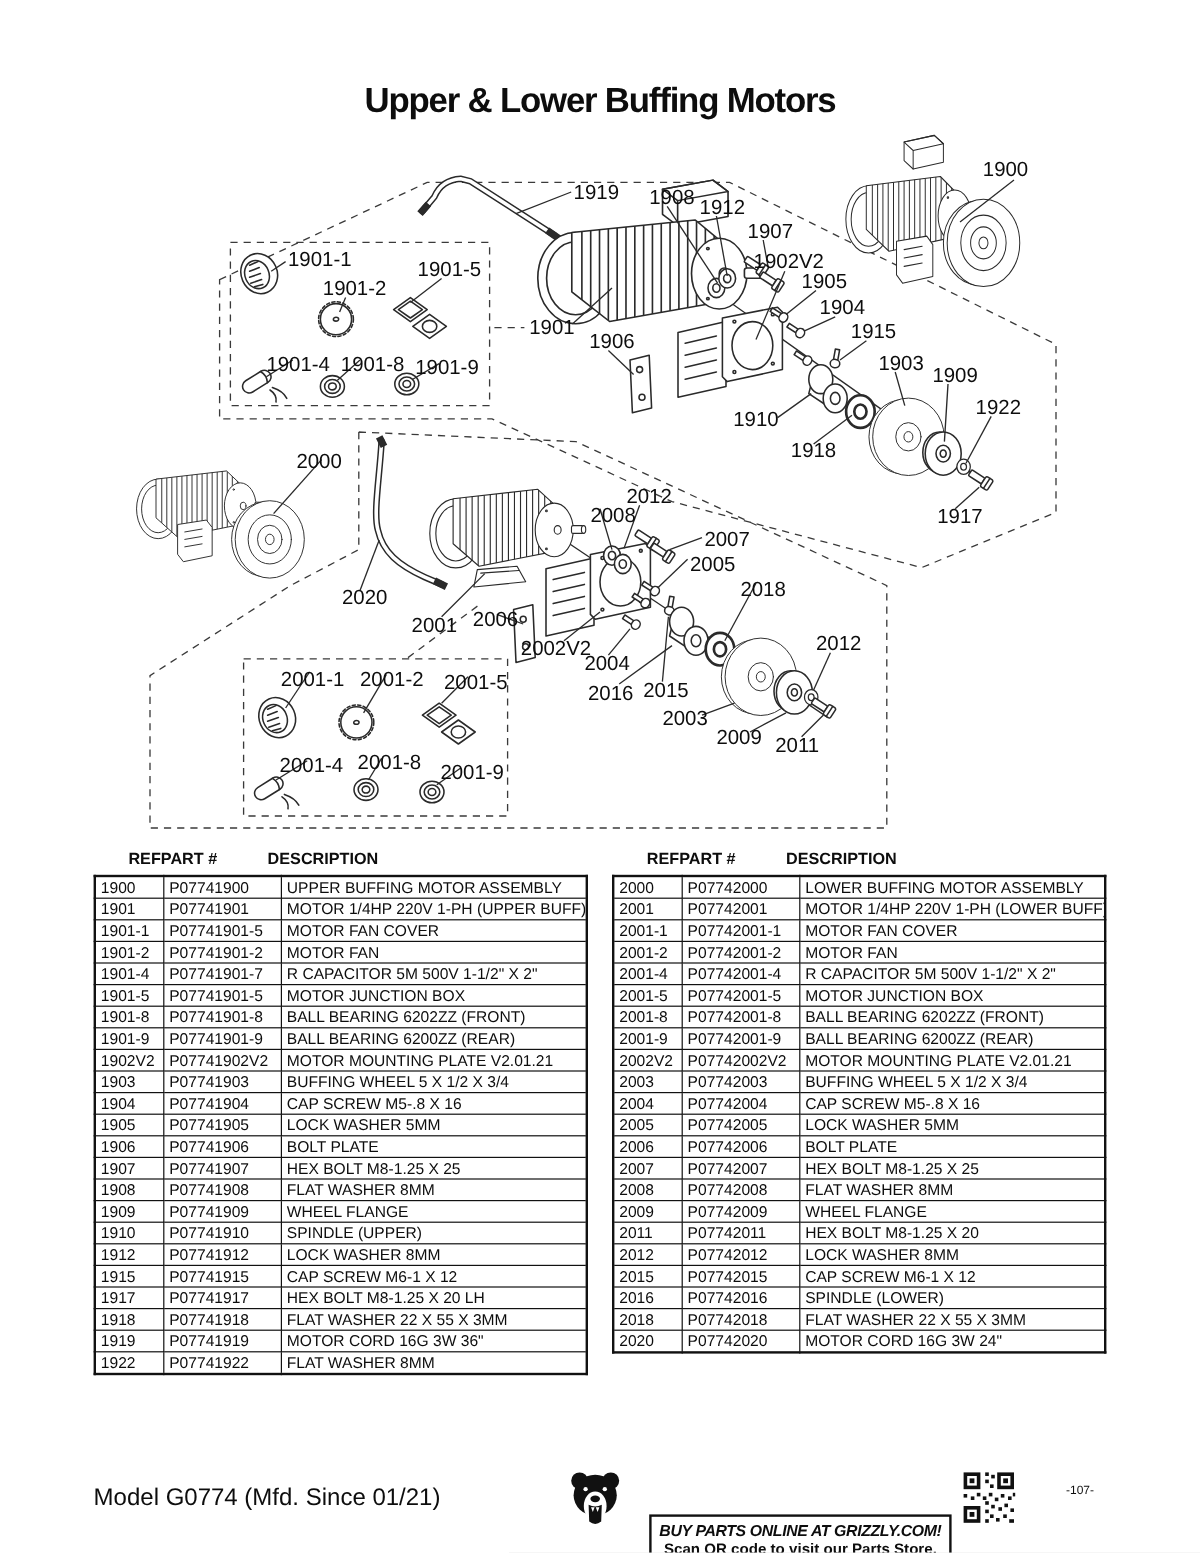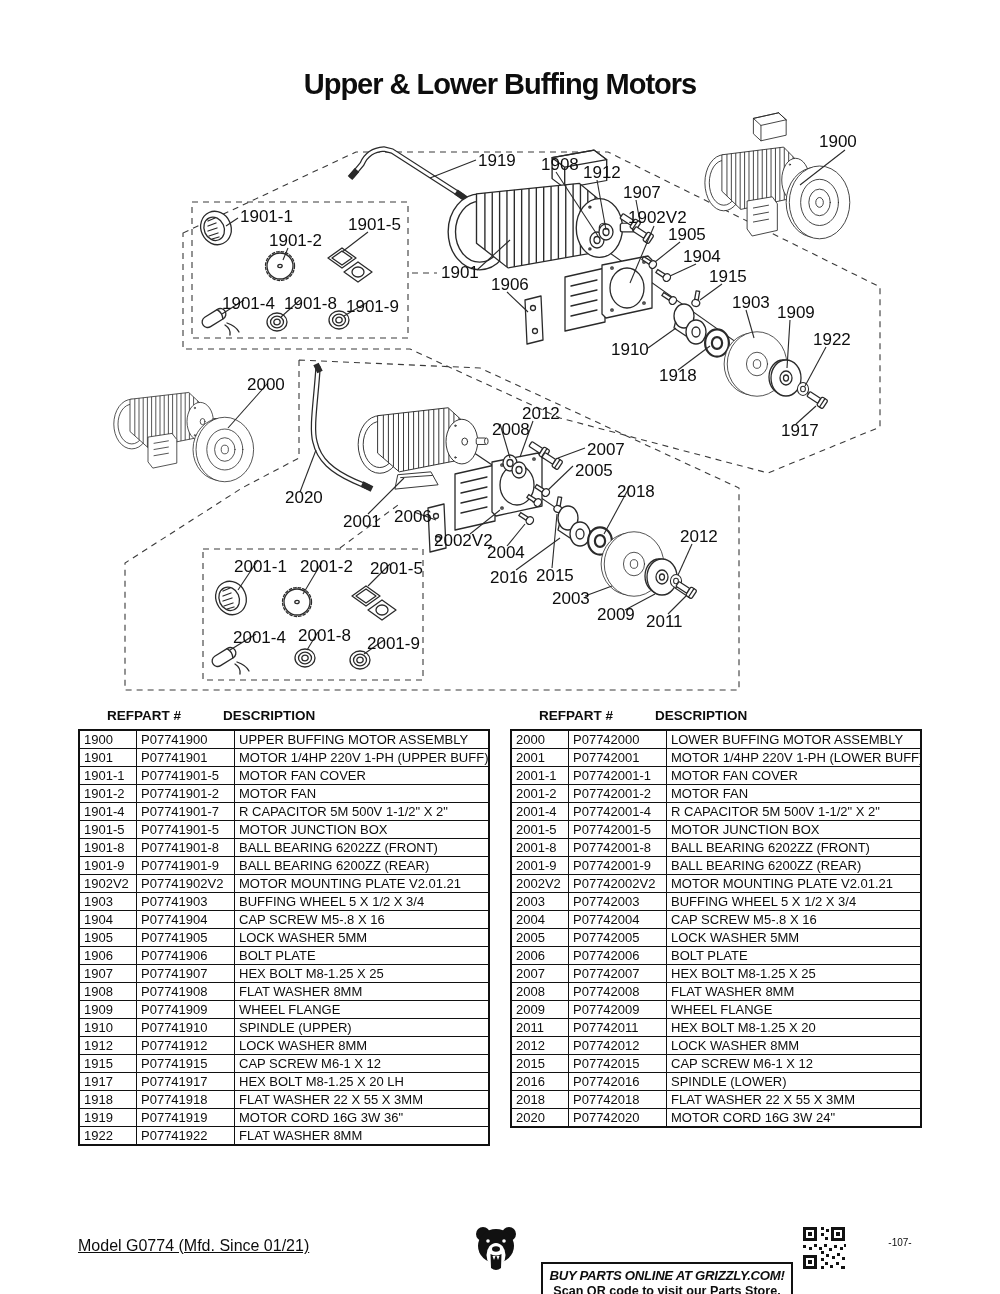--- a/index.html
+++ b/index.html
@@ -18,21 +18,21 @@
   .cols-header span{position:absolute;top:3px;}
   .h-ref{left:5px;padding-left:24px;} .h-part{left:56px;} .h-desc{left:145px;}
   table.parts{border-collapse:collapse;width:412px;border:2px solid #111;
         font-size:13px;table-layout:fixed;}
   table.parts td{border:1px solid #111;height:17px;padding:0 3px 0 4px;
         white-space:nowrap;overflow:hidden;}
   table.parts td:nth-child(1){width:49px;}
   table.parts td:nth-child(2){width:90px;}
   #left-table-block{left:78px;top:705px;}
   #right-table-block{left:510px;top:705px;}
-  #footer-model{position:absolute;left:78px;top:1237px;font-size:16px;text-decoration:underline;}
+  #footer-model{position:absolute;left:78px;top:1237px;font-size:20px;}
   #footer-page{position:absolute;left:860px;top:1237px;width:80px;font-size:10px;text-align:center;}
   #bear-logo{position:absolute;left:472px;top:1224px;}
   #parts-banner{position:absolute;left:541px;top:1262px;width:248px;height:40px;
         border:2px solid #111;text-align:center;}
   #banner-line1{font-size:13.2px;font-weight:bold;font-style:italic;margin-top:4px;letter-spacing:-0.3px;}
   #banner-line2{font-size:12.6px;font-weight:bold;margin-top:1px;text-decoration:underline;}
   #qr-box{position:absolute;left:801px;top:1225px;}
 </style>
 </head>
 <body>

